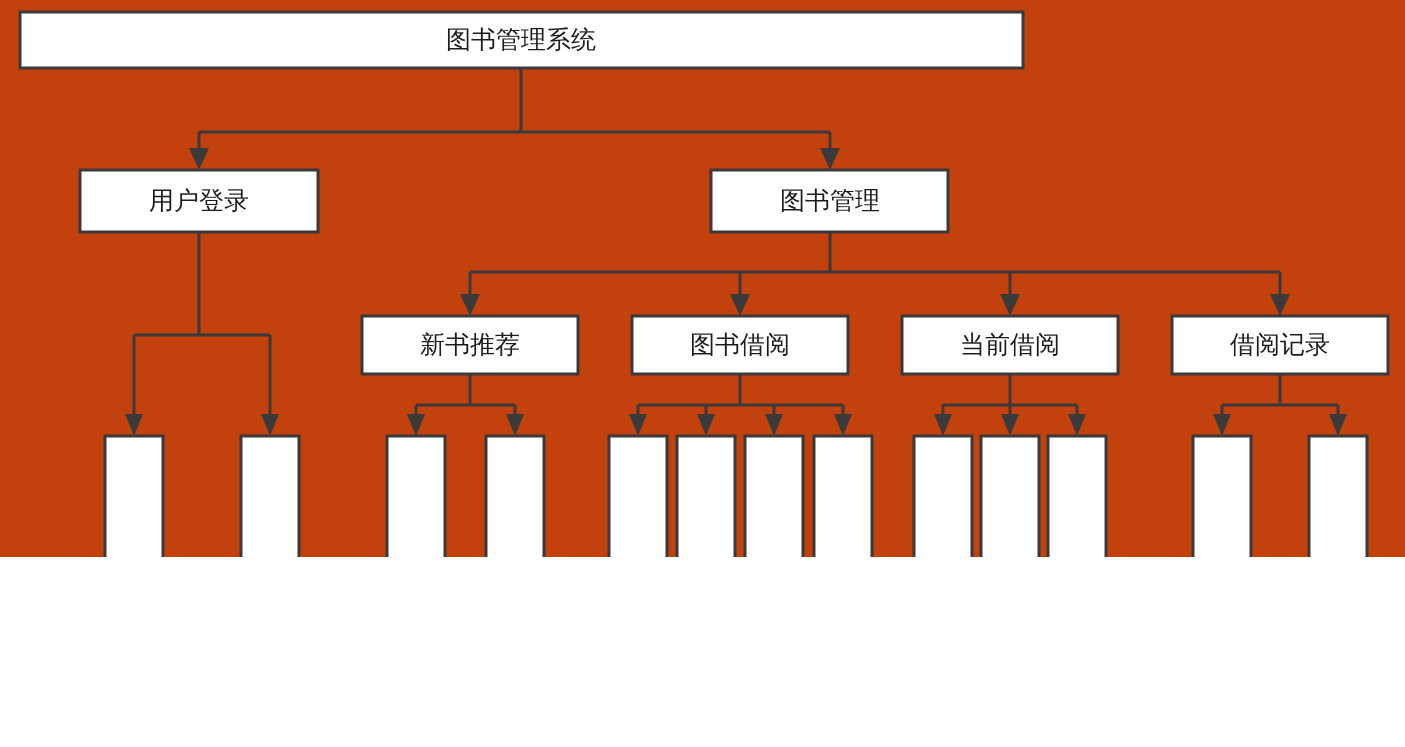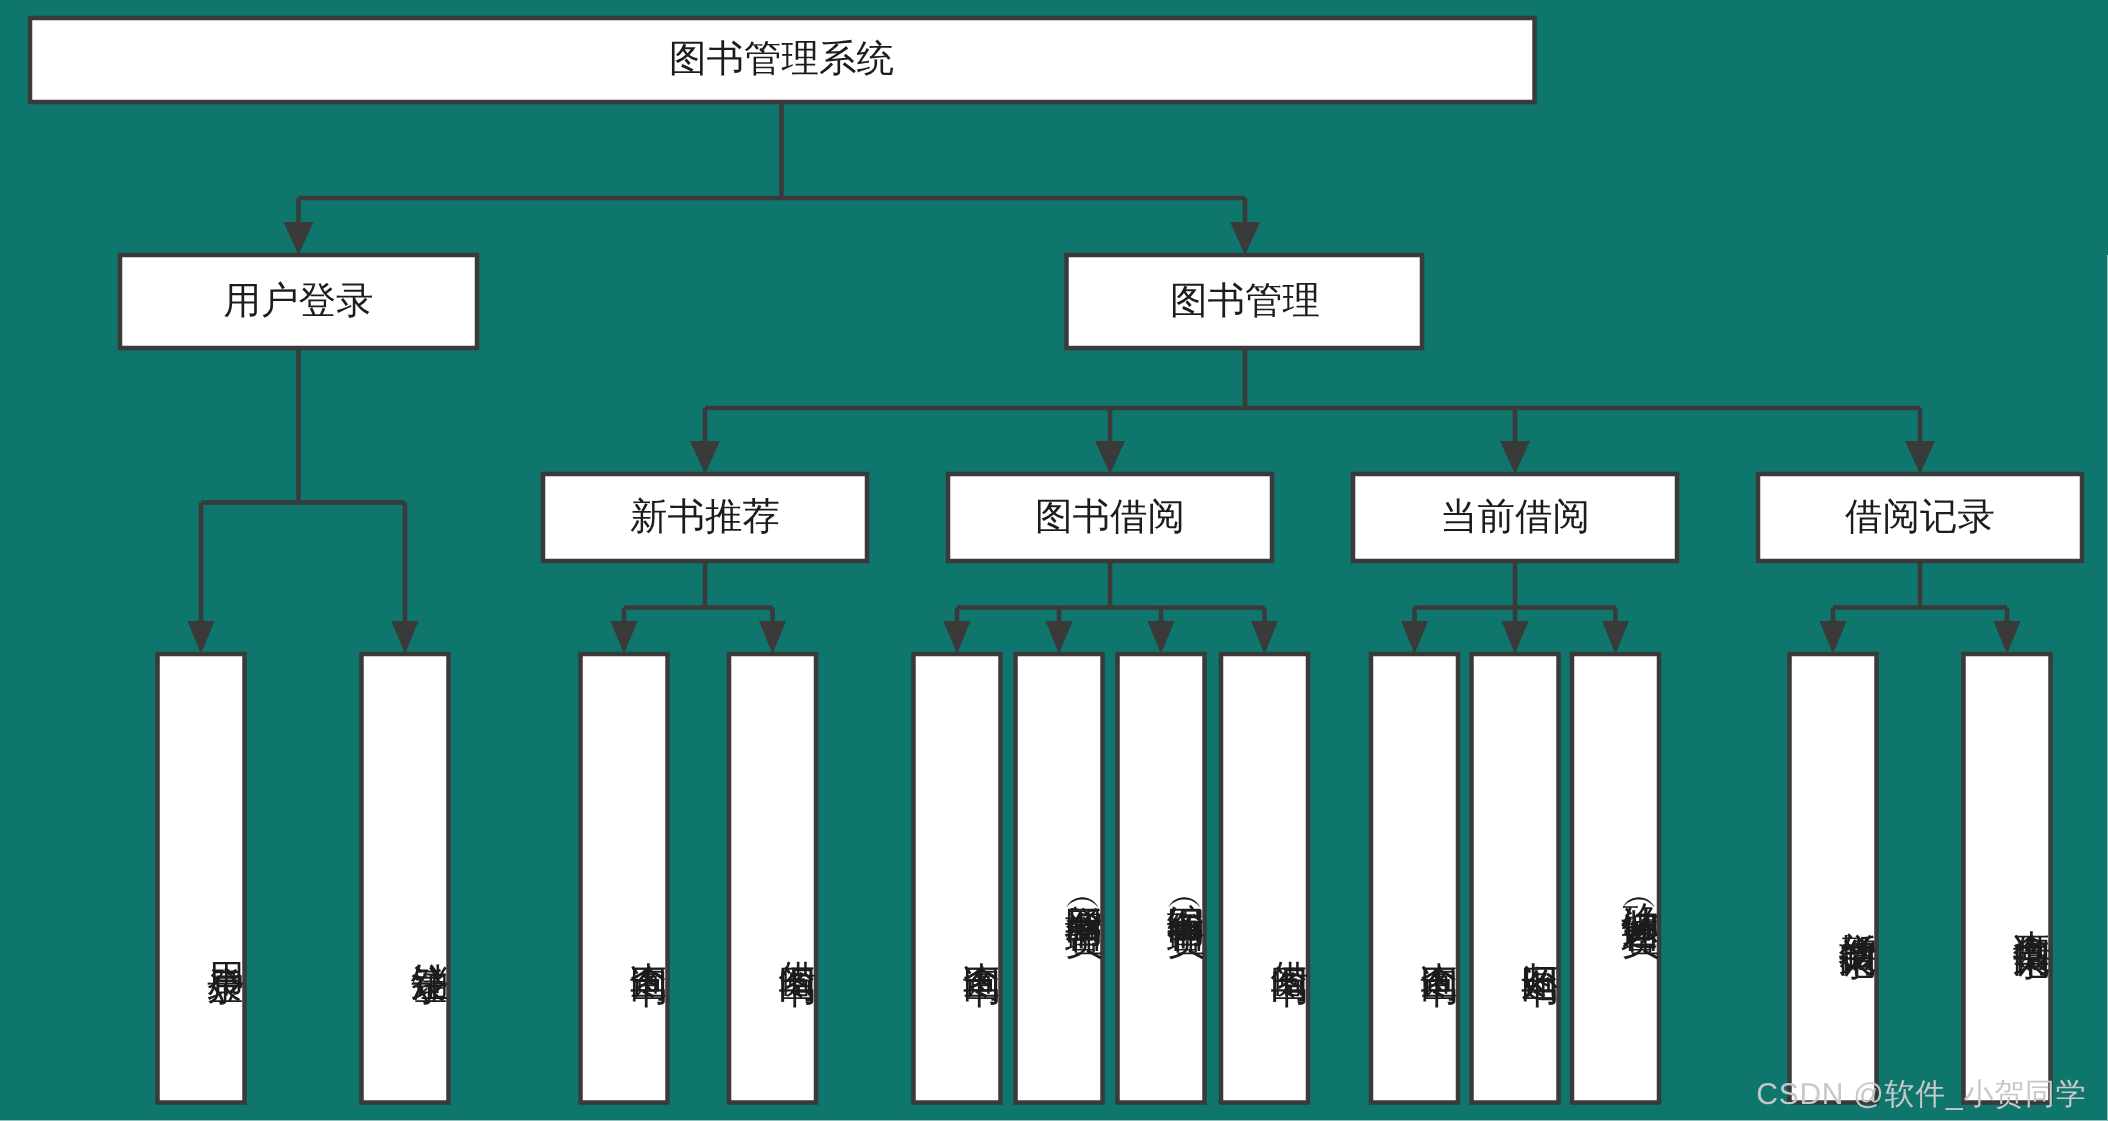--- a/index.html
+++ b/index.html
@@ -7,22 +7,22 @@
     margin: 0;
     padding: 0;
     background: #ffffff;
   }
   body {
     font-family: "Liberation Sans", "DejaVu Sans", sans-serif;
   }
   #diagram-root {
     position: relative;
     width: 1405px;
-    height: 747px;
-    background: #0f766e;
+    height: 557px;
+    background: #c2410c;
     overflow: hidden;
   }
   svg.diagram-canvas {
     position: absolute;
     left: 0;
     top: 0;
     width: 1405px;
     height: 747px;
     display: block;
   }
@@ -206,15 +206,14 @@
   <div class="node-label-v" style="left:745px; top:436px; width:58px; height:299px; padding-top:10px; box-sizing:border-box;">编辑图书（管理员）</div>
   <div class="node-label-v" style="left:814px; top:436px; width:58px; height:299px; padding-top:78px; box-sizing:border-box;">借阅图书</div>
 
   <div class="node-label-v" style="left:914px; top:436px; width:58px; height:299px; padding-top:78px; box-sizing:border-box;">查询图书</div>
   <div class="node-label-v" style="left:981px; top:436px; width:58px; height:299px; padding-top:78px; box-sizing:border-box;">归还图书</div>
   <div class="node-label-v" style="left:1048px; top:436px; width:58px; height:299px; padding-top:10px; box-sizing:border-box;">确认归还（管理员）</div>
 
   <div class="node-label-v" style="left:1193px; top:436px; width:58px; height:299px; padding-top:40px; box-sizing:border-box;">新增借阅记录</div>
   <div class="node-label-v" style="left:1309px; top:436px; width:58px; height:299px; padding-top:40px; box-sizing:border-box;">查询借阅记录</div>
 
-  <div class="watermark">CSDN @软件_小贺同学</div>
 
 </div>
 
 </body></html>

